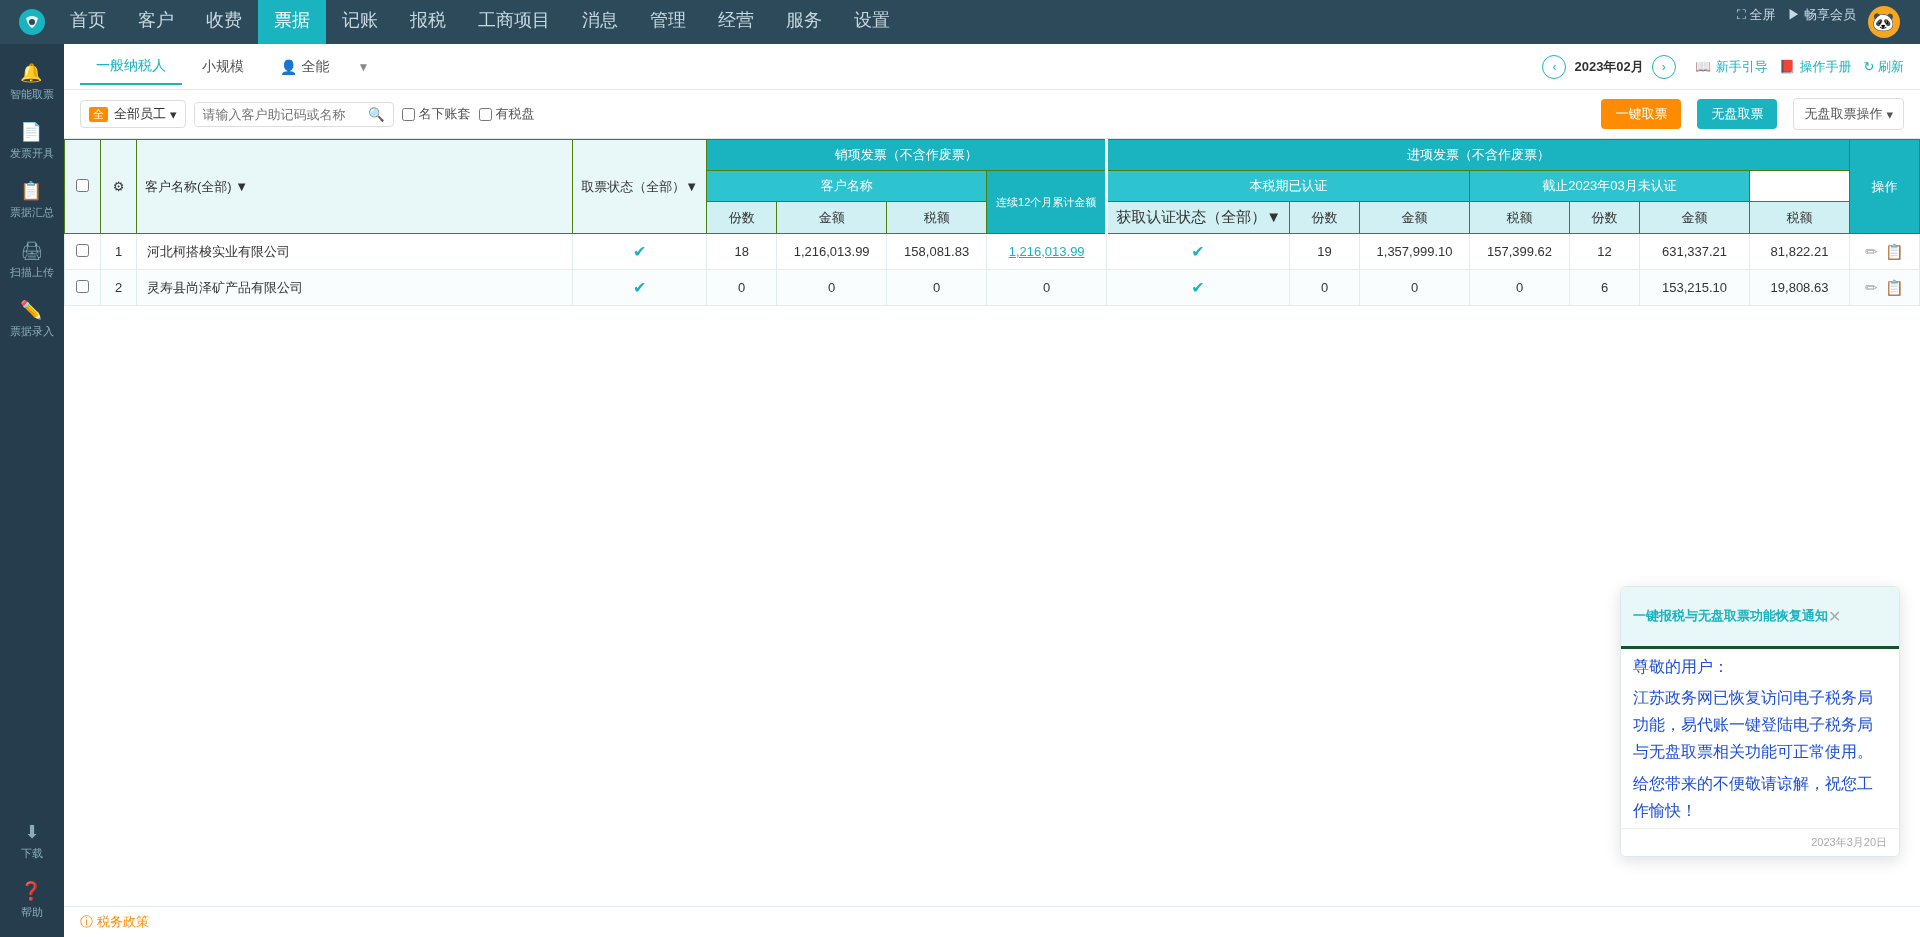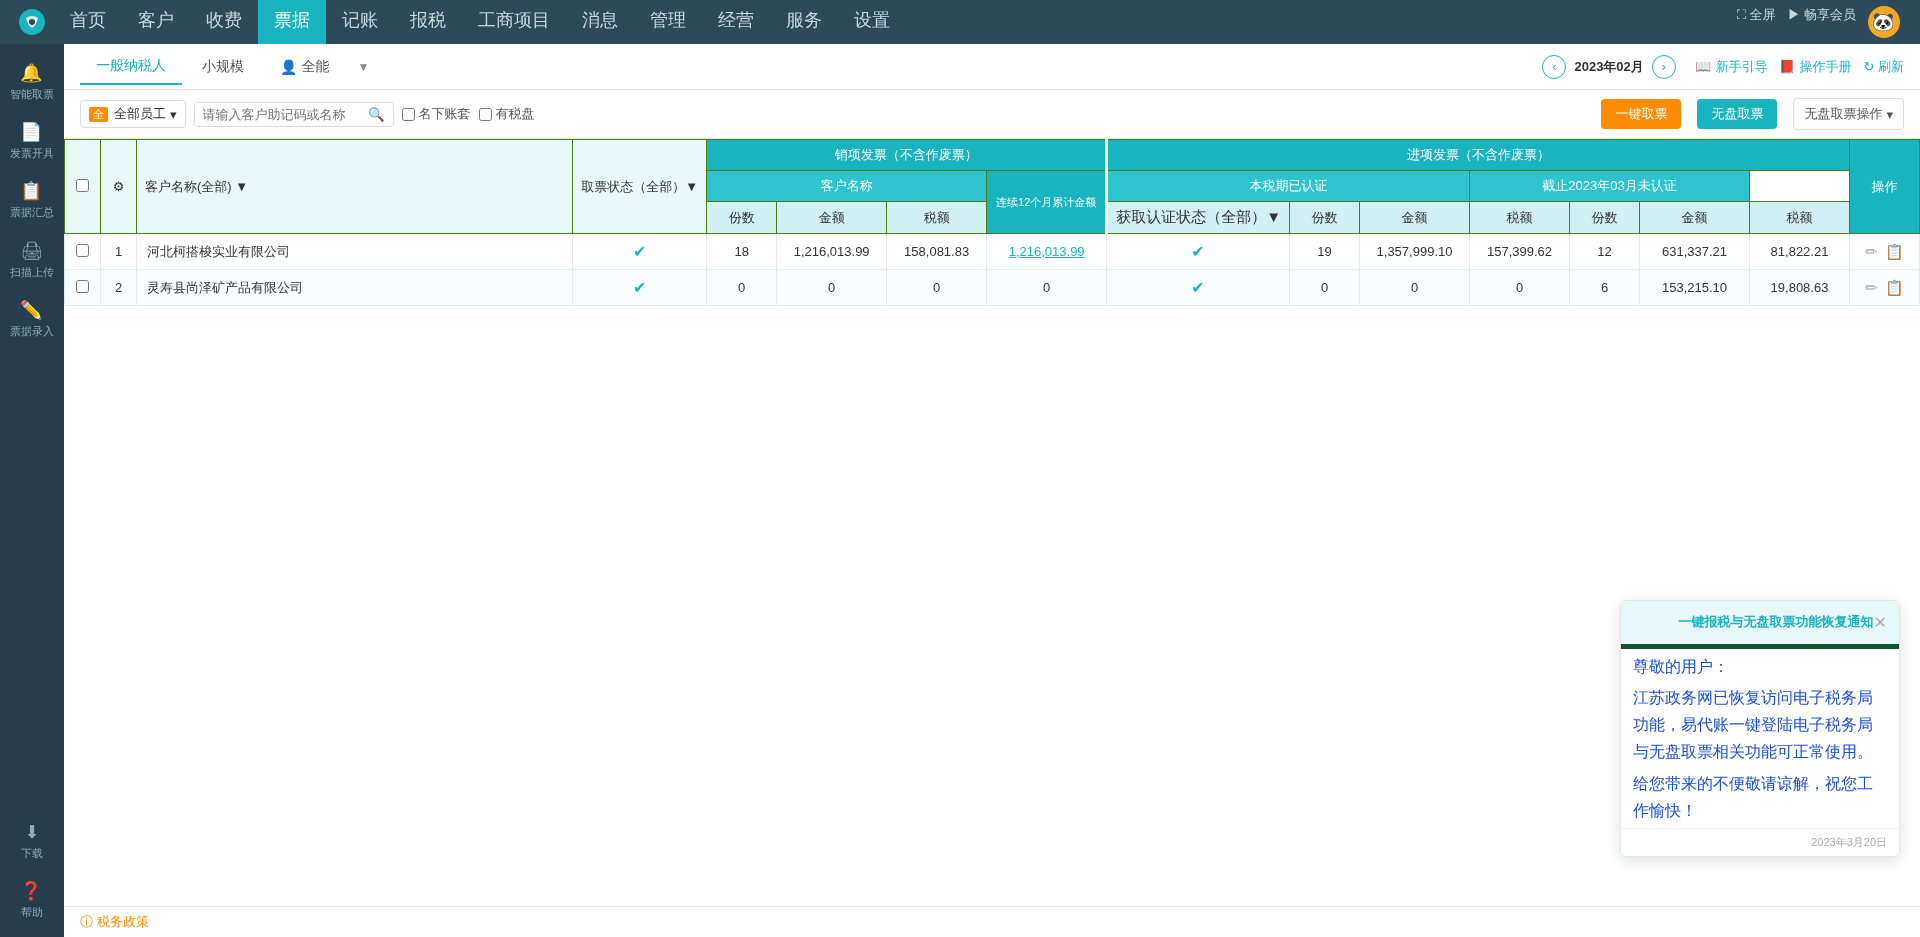--- a/index.html
+++ b/index.html
@@ -318,25 +318,25 @@
       right: 20px;
       width: 280px;
       background: #fff;
       border: 1px solid #e0e8ec;
       border-radius: 6px;
       box-shadow: 0 4px 16px rgba(0,0,0,0.12);
       z-index: 100;
     }
     .notif-header {
       background: #e8f8f9;
-      padding: 12px 12px;
-      display: flex;
-      align-items: center;
-      justify-content: flex-end;
-      border-bottom: 5px solid #14532d;
+      padding: 20px 12px;
+      display: flex;
+      align-items: center;
+      justify-content: flex-start;
+      border-bottom: 3px solid #14532d;
       border-radius: 6px 6px 0 0;
     }
     .notif-header .title { font-weight: 600; font-size: 13px; color: #1ab3c0; }
     .notif-close { cursor: pointer; color: #aaa; font-size: 16px; }
     .notif-body {
       padding: 4px 12px;
       font-size: 16px;
       color: #1d4ed8;
       line-height: 1.7;
     }

